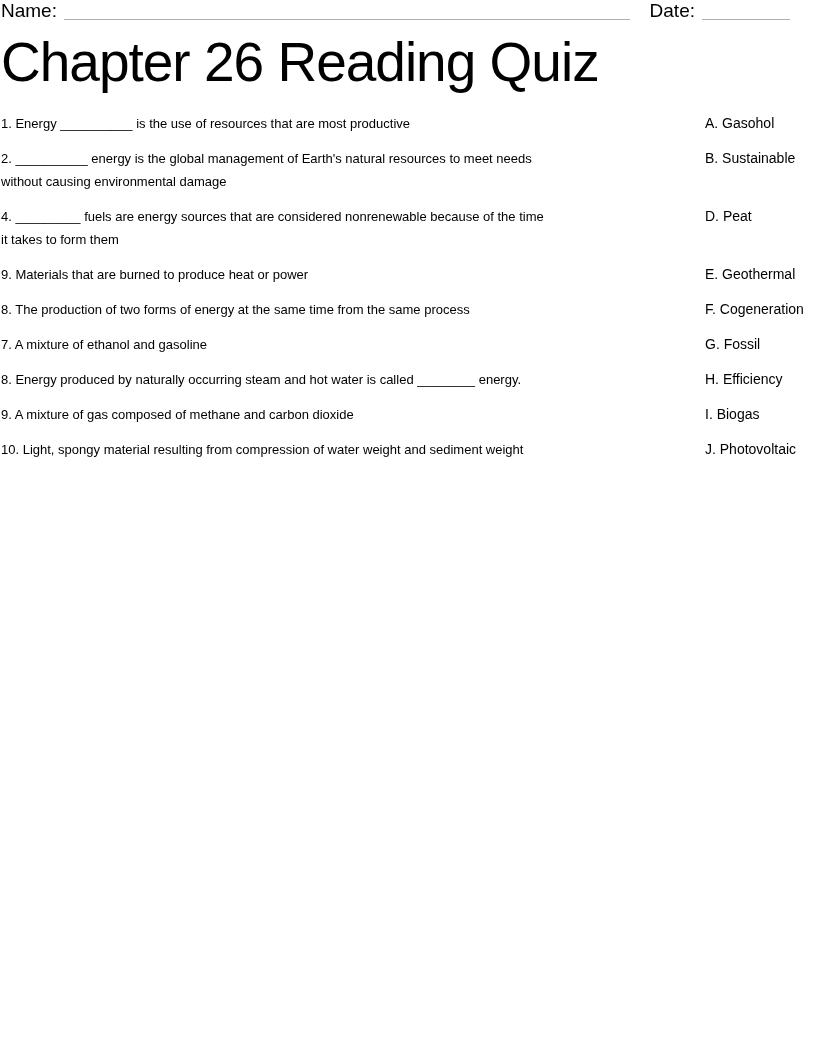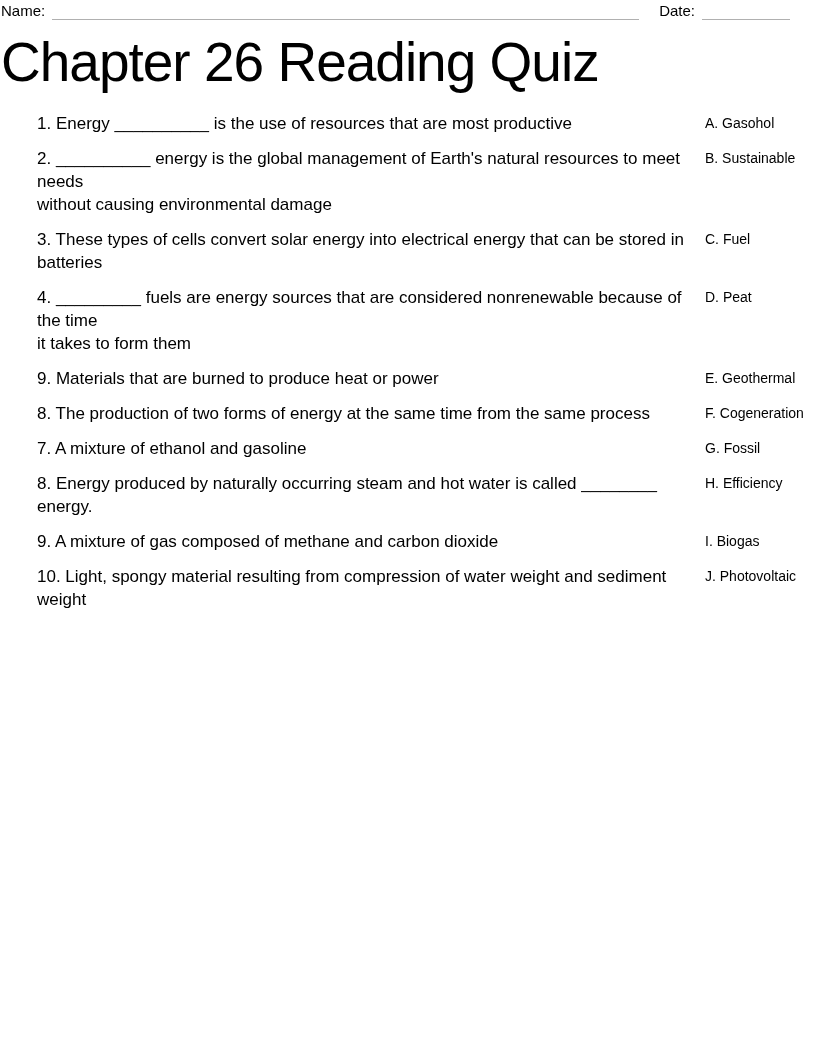--- a/index.html
+++ b/index.html
@@ -19,21 +19,21 @@
   }
   
   .head-row {
     display: flex;
     align-items: flex-end;
     padding-top: 1px;
     padding-right: 26px;
     height: 21px;
   }
   .head-label {
-    font-size: 15px;
+    font-size: 19px;
     line-height: 20px;
     color: #000000;
     white-space: nowrap;
   }
   .fill-line {
     border-bottom: 1.5px solid #b0b0b0;
     height: 14px;
     margin-bottom: 1px;
   }
   .name-line { flex: 1 1 auto; margin-left: 7px; margin-right: 20px; }
@@ -55,26 +55,25 @@
     margin-top: 19px;
     padding-right: 0;
   }
   .row {
     display: flex;
     justify-content: space-between;
     align-items: flex-start;
     margin-bottom: 12px;
   }
   .q {
-    font-size: 17px;
+    font-size: 13px;
     line-height: 23px;
     white-space: pre-line;
     width: 694px;
     color: #000000;
-    padding-left: 36px;
   }
   .a {
     font-size: 14px;
     line-height: 23px;
     width: 111px;
     flex-shrink: 0;
     white-space: nowrap;
     color: #000000;
   }
 </style>
@@ -98,25 +97,20 @@
       <div class="q">1. Energy __________ is the use of resources that are most productive</div>
       <div class="a">A. Gasohol</div>
     </div>
 
     <div class="row">
       <div class="q">2. __________ energy is the global management of Earth's natural resources to meet needs
 without causing environmental damage</div>
       <div class="a">B. Sustainable</div>
     </div>
 
-    <div class="row">
-      <div class="q">3. These types of cells convert solar energy into electrical energy that can be stored in
-batteries</div>
-      <div class="a">C. Fuel</div>
-    </div>
 
     <div class="row">
       <div class="q">4. _________ fuels are energy sources that are considered nonrenewable because of the time
 it takes to form them</div>
       <div class="a">D. Peat</div>
     </div>
 
     <div class="row">
       <div class="q">9. Materials that are burned to produce heat or power</div>
       <div class="a">E. Geothermal</div>

